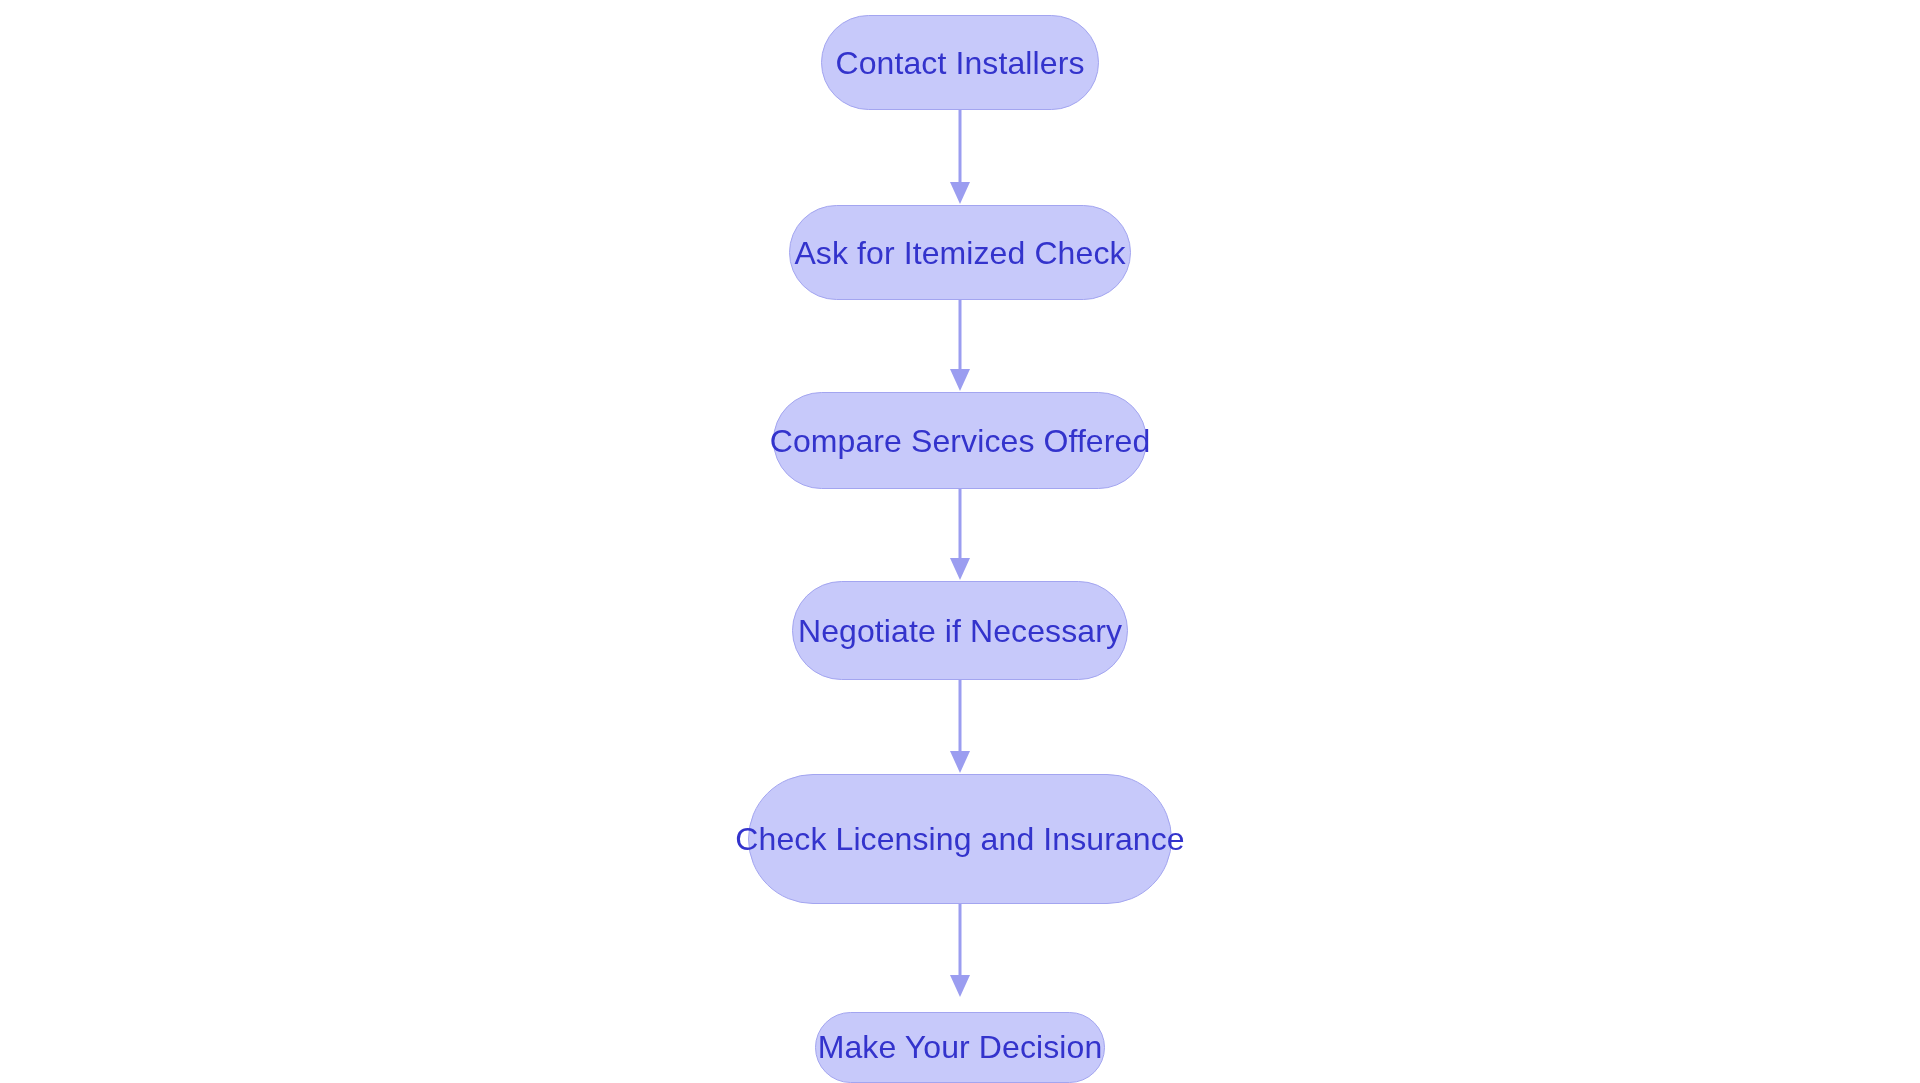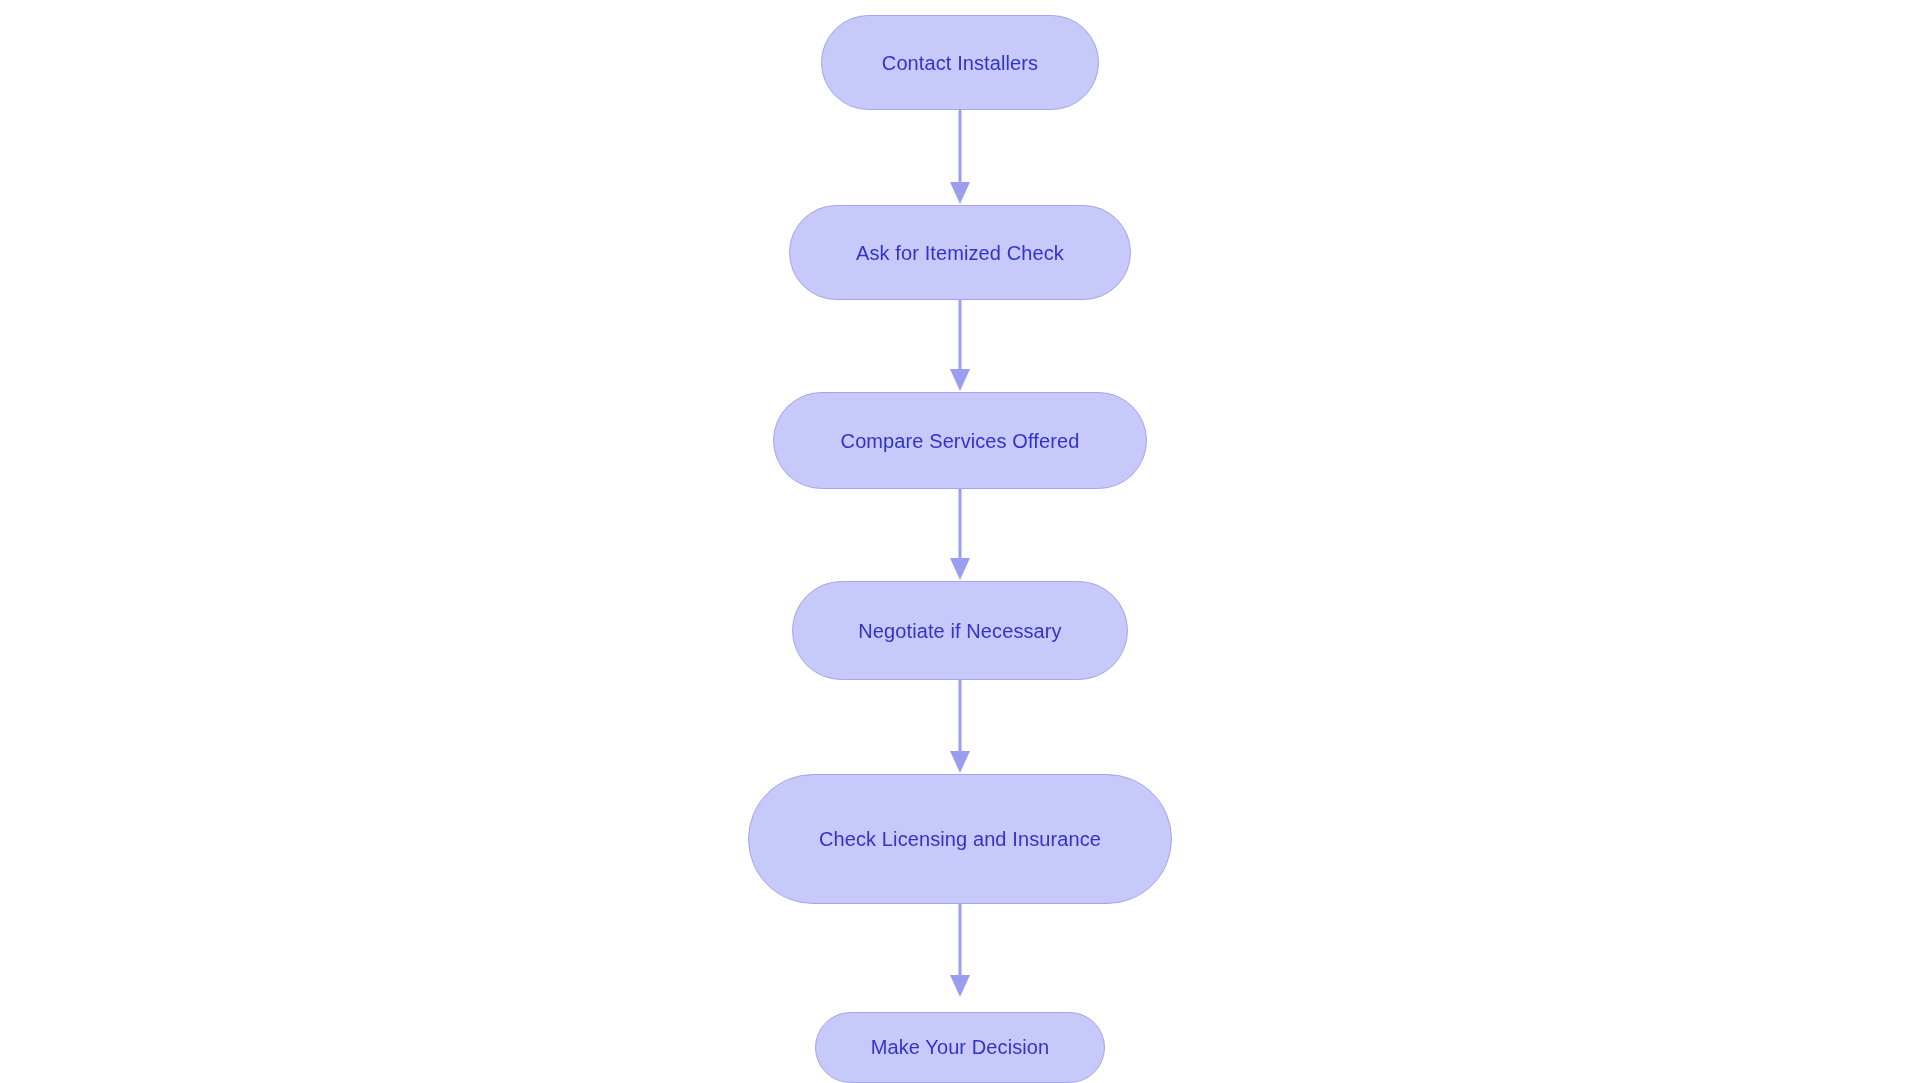--- a/index.html
+++ b/index.html
@@ -41,21 +41,21 @@
     background: #c7c9fa;
     border: 1.6px solid #a3a5f0;
     border-radius: 999px;
     color: #3333cc;
     white-space: nowrap;
     user-select: none;
   }
 
   .node-label {
     font-family: "Liberation Sans", sans-serif;
-    font-size: 20px;
+    font-size: 32px;
     font-weight: 400;
     letter-spacing: 0.1px;
     color: #3333cc;
     line-height: 1;
   }
 
   
   .node-1 { width: 278px; height: 96px; margin-top: 15px; }
   .node-2 { width: 342px; height: 96px; }
   .node-3 { width: 374px; height: 98px; align-items: center; }

